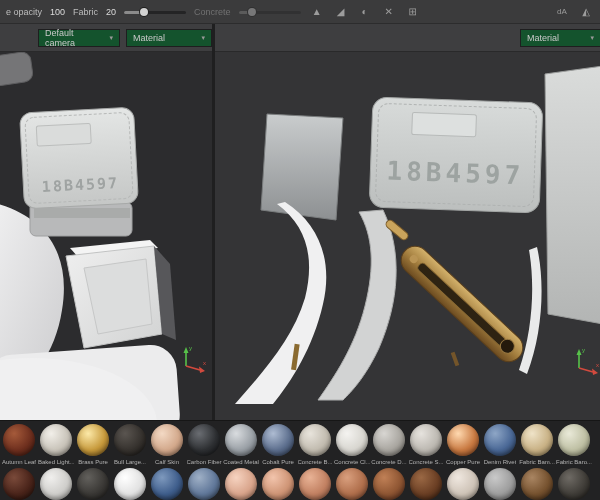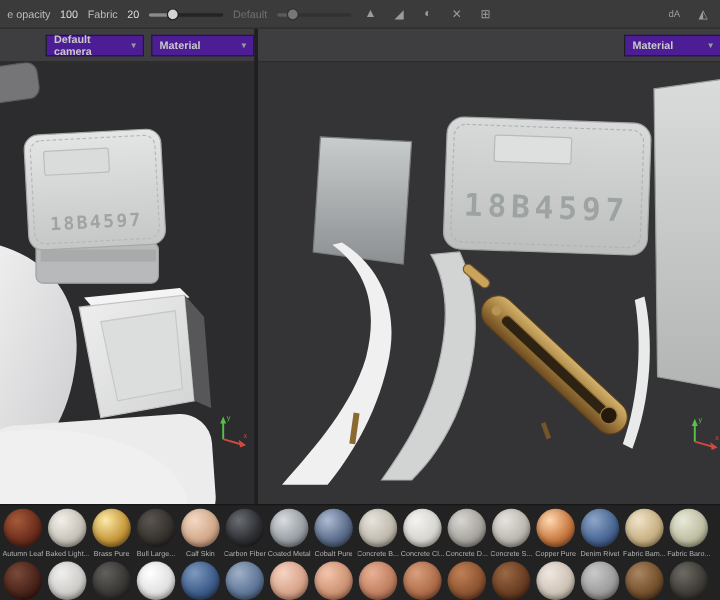--- a/index.html
+++ b/index.html
@@ -24,22 +24,22 @@
   
   .viewports{position:absolute;top:24px;left:0;right:0;height:396px;}
   .vp{position:absolute;top:0;height:396px;display:flex;flex-direction:column;}
   .vp-left{left:0;width:212px;background:#2c2c2e;}
   .vp-right{left:215px;right:0;background:#343436;}
   .splitter{position:absolute;left:212px;top:0;width:3px;height:396px;background:#1f1f20;}
   .vp-header{height:28px;background:#3e3e40;border-bottom:1px solid #29292a;
              display:flex;align-items:center;gap:6px;box-sizing:border-box;}
   .vp-left .vp-header{padding-left:38px;}
   .vp-right .vp-header{justify-content:flex-end;}
-  .dropdown{height:18px;background:#4c1d95;border:1px solid #1e1e1f;color:#c9c9c9;font-size:9px;
-            display:flex;align-items:center;justify-content:space-between;gap:6px;padding:0 6px;box-sizing:border-box;font-weight:bold;}
+  .dropdown{height:18px;background:#14532d;border:1px solid #1e1e1f;color:#c9c9c9;font-size:9px;
+            display:flex;align-items:center;justify-content:space-between;gap:6px;padding:0 6px;box-sizing:border-box;}
   .dd-camera{width:82px;}
   .dd-shading{width:86px;}
   .dd-right{width:80px;border-right:none;}
   .chev{font-size:7px;color:#9a9a9a;}
   .vp-canvas{flex:1;position:relative;}
   .vp-canvas svg{display:block;}
 
   
   .shelf{position:absolute;top:420px;left:0;right:0;height:80px;background:#222223;
          border-top:1px solid #161616;overflow:hidden;padding:3px 2px 0;box-sizing:border-box;}
@@ -56,21 +56,21 @@
   <div class="toolbar">
     <span class="tlabel">e opacity</span>
     <span class="tval">100</span>
     <span class="tlabel">Fabric</span>
     <span class="tval">20</span>
     <div class="slider">
       <div class="track"></div>
       <div class="fill" style="width:30%;"></div>
       <div class="knob" style="left:26%;"></div>
     </div>
-    <span class="tlabel disabled">Default</span>
+    <span class="tlabel disabled">Concrete</span>
     <div class="slider disabled">
       <div class="track"></div>
       <div class="fill" style="width:18%;"></div>
       <div class="knob" style="left:15%;"></div>
     </div>
     <span class="ticon">▲</span>
     <span class="ticon">◢</span>
     <span class="ticon">◐</span>
     <span class="ticon">✕</span>
     <span class="ticon">⊞</span>

